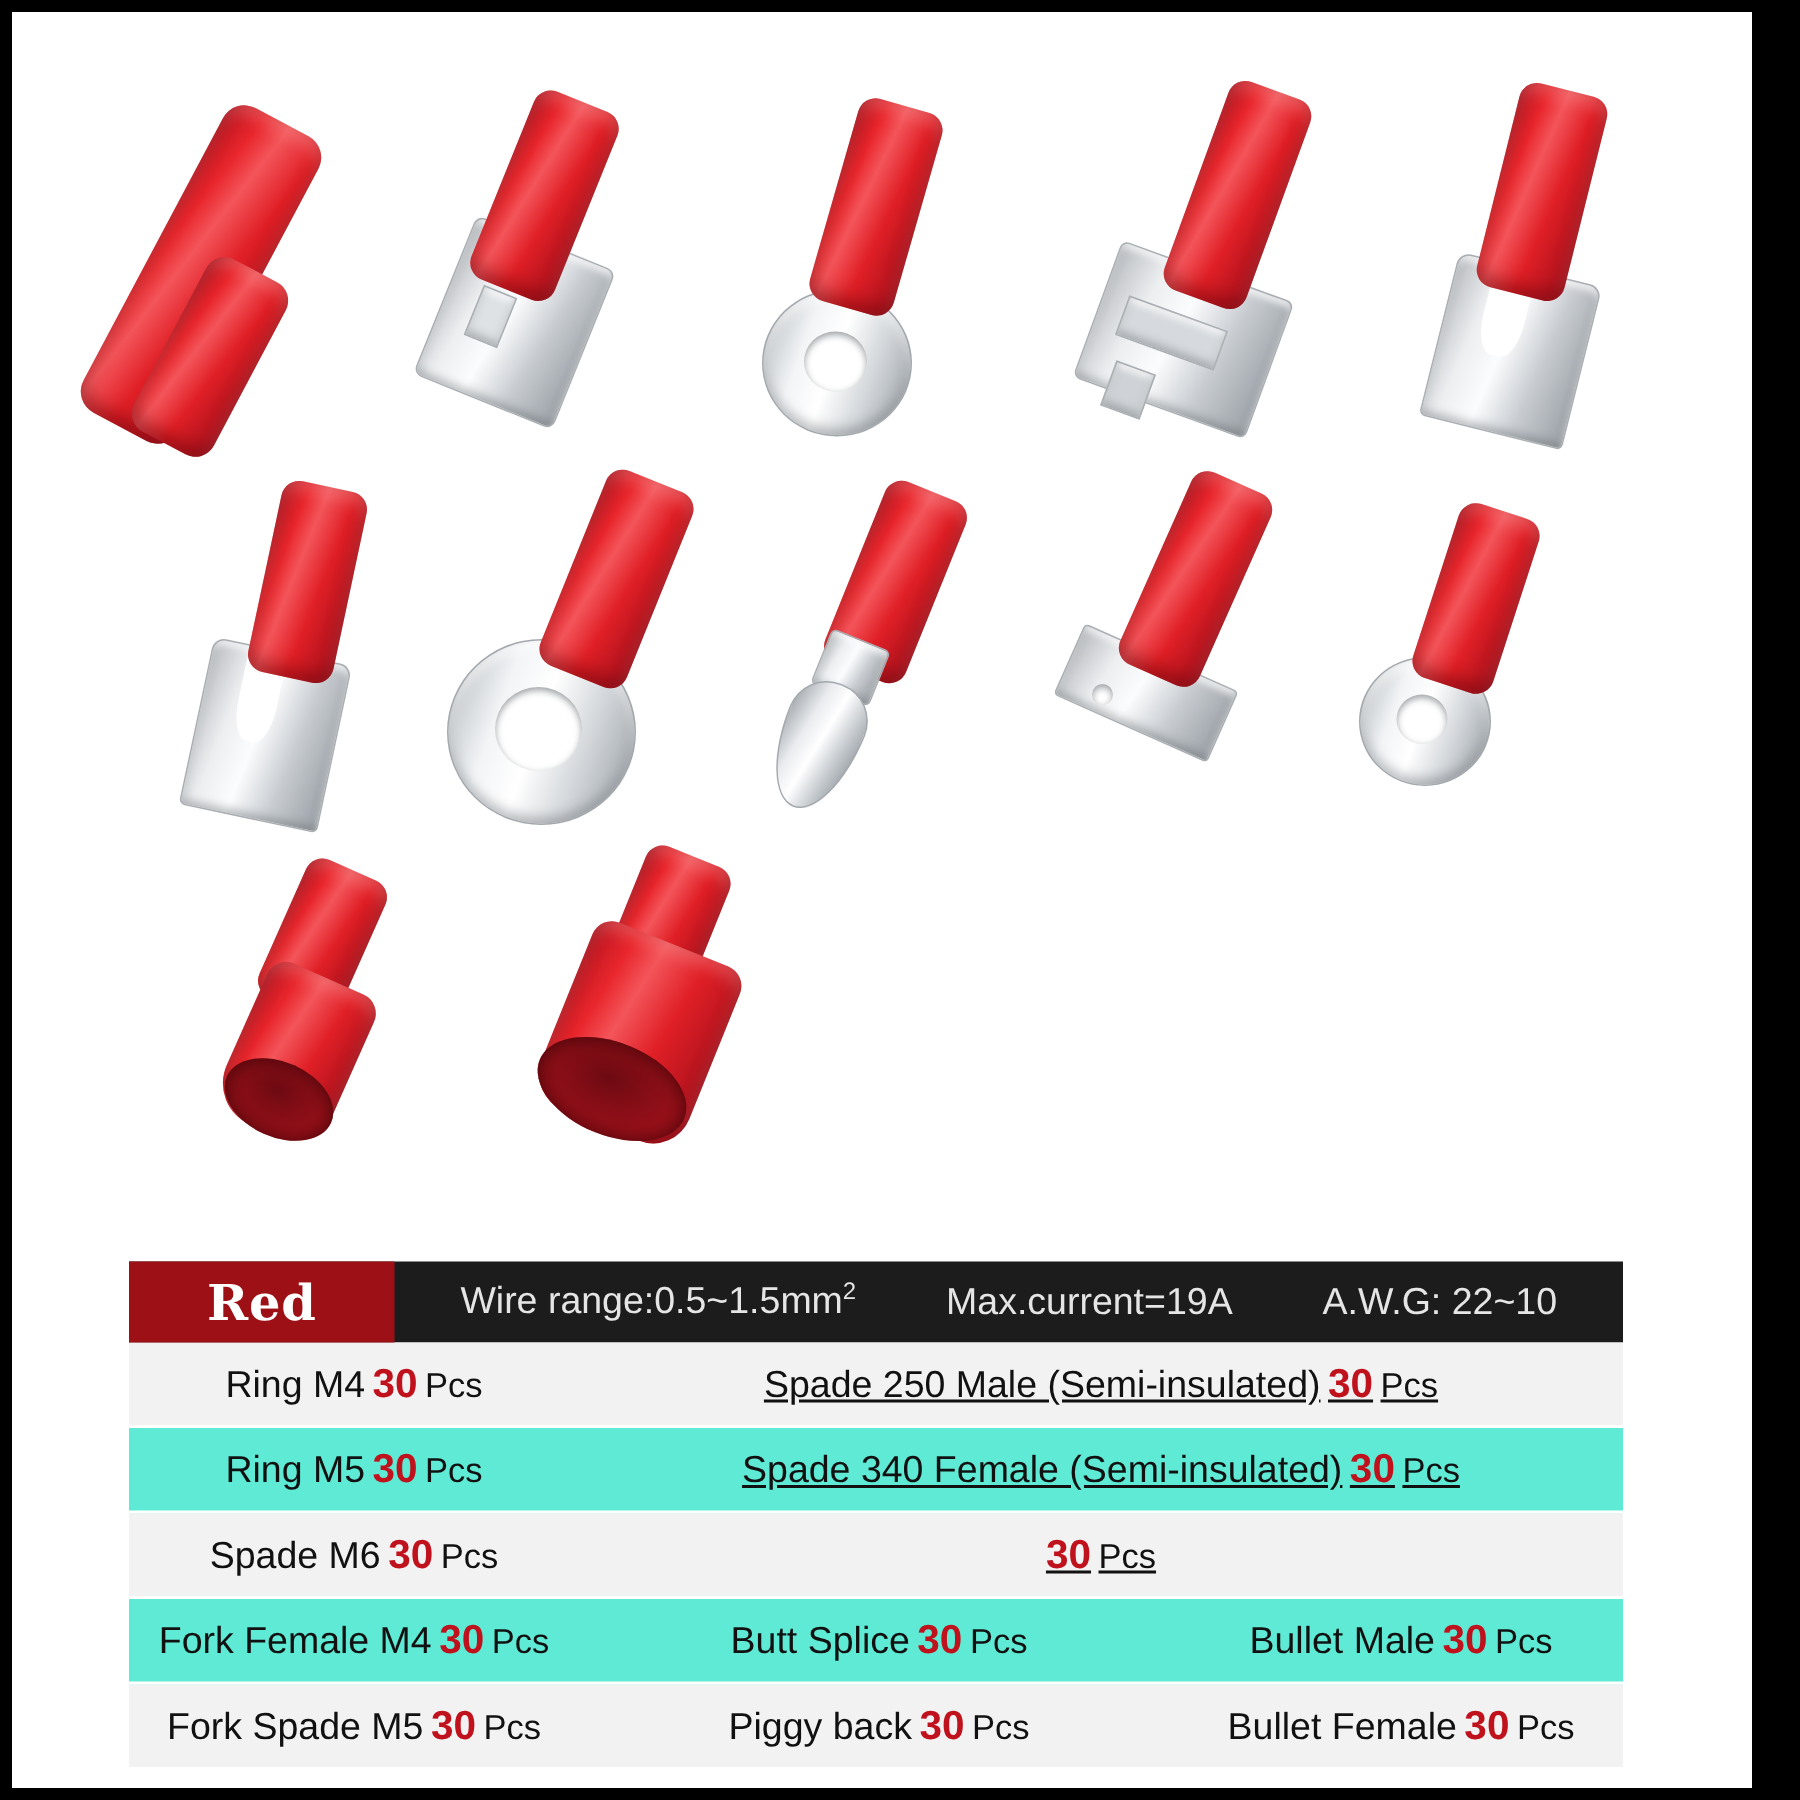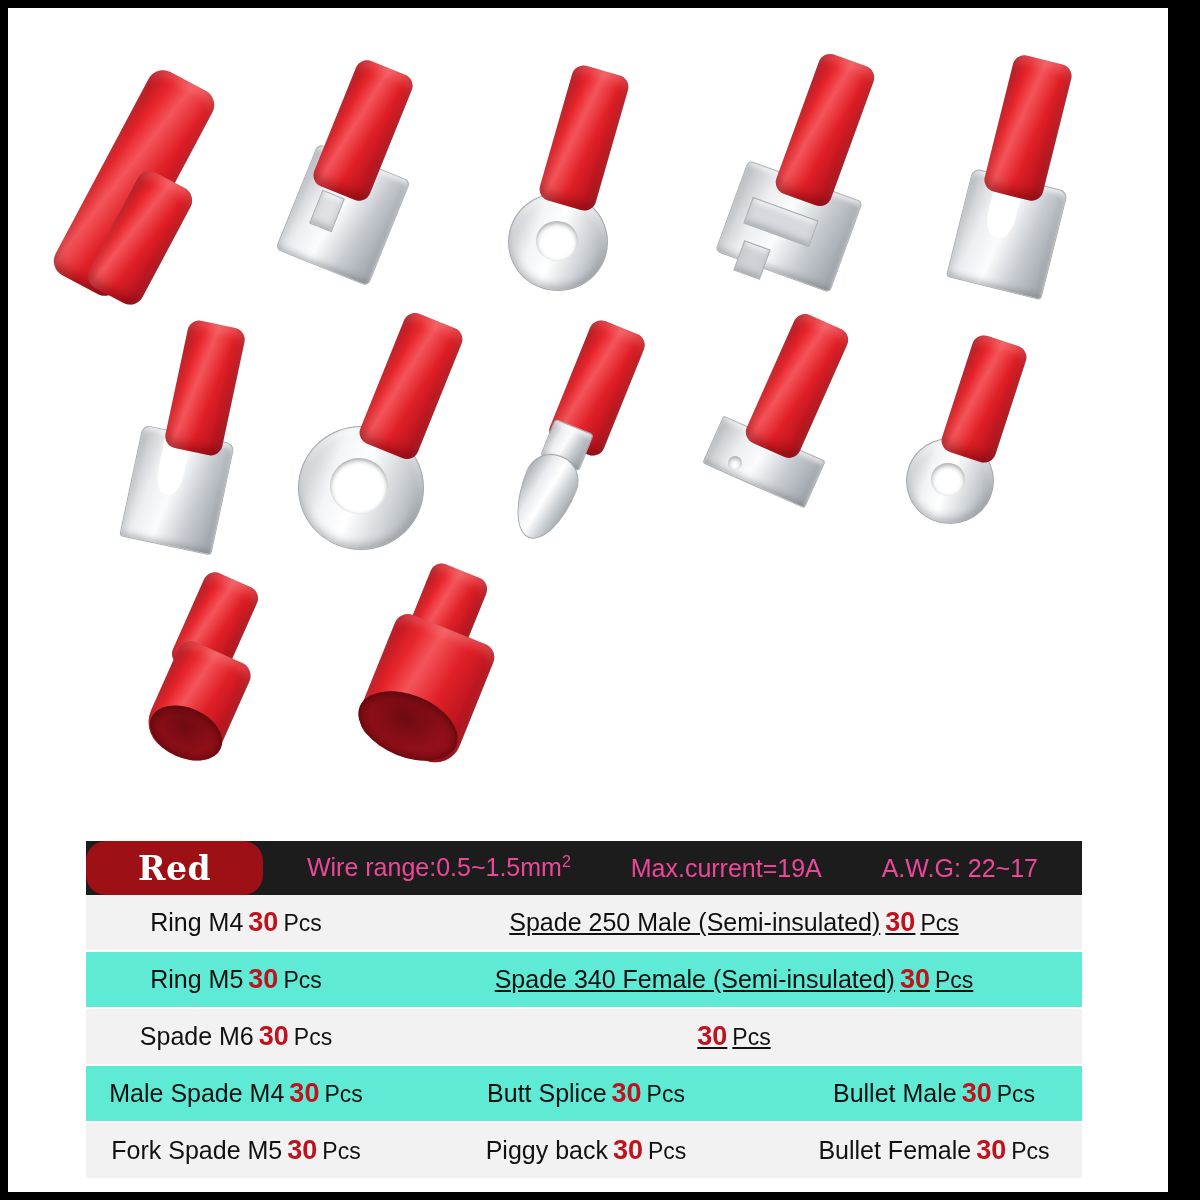--- a/index.html
+++ b/index.html
@@ -88,36 +88,35 @@
     align-items: stretch;
     height: 54px;
     background: #1c1c1c;
   }
   #spec-header .color-cell {
     width: 177px;
     background: #9d1016;
     display: flex;
     align-items: center;
     justify-content: center;
-    border-radius: 20px;
   }
   #spec-header .color-cell span {
     color: #ffffff;
     font-size: 33px;
     font-weight: bold;
     font-family: "DejaVu Serif", serif;
     letter-spacing: .5px;
   }
   #spec-header .info-cell {
     flex: 1;
     display: flex;
     align-items: center;
     justify-content: space-around;
     padding: 0 14px;
-    color: #ec4899;
+    color: #e5e5e5;
     font-size: 25px;
   }
   #spec-header .info-cell span {
     white-space: nowrap;
   }
   sup { font-size: 16px; }
 
   .spec-row {
     display: flex;
     align-items: center;
@@ -229,21 +228,21 @@
 
   <div id="spec">
 
     <div id="spec-header">
       <div class="color-cell">
         <span>Red</span>
       </div>
       <div class="info-cell">
         <span><span>Wire range:0.5~1.5mm</span><sup>2</sup></span>
         <span>Max.current=19A</span>
-        <span>A.W.G: 22~17</span>
+        <span>A.W.G: 22~10</span>
       </div>
     </div>
 
     <div class="spec-row">
       <div class="cell c1">
         <span>Ring M4</span>
         <span class="qty">30</span>
         <span class="pcs">Pcs</span>
       </div>
       <div class="cell wide2">
@@ -273,21 +272,21 @@
         <span class="pcs">Pcs</span>
       </div>
       <div class="cell wide2">
         <span class="qty">30</span>
         <span class="pcs">Pcs</span>
       </div>
     </div>
 
     <div class="spec-row">
       <div class="cell c1">
-        <span>Male Spade M4</span>
+        <span>Fork Female M4</span>
         <span class="qty">30</span>
         <span class="pcs">Pcs</span>
       </div>
       <div class="cell c2">
         <span>Butt Splice</span>
         <span class="qty">30</span>
         <span class="pcs">Pcs</span>
       </div>
       <div class="cell c3">
         <span>Bullet Male</span>

